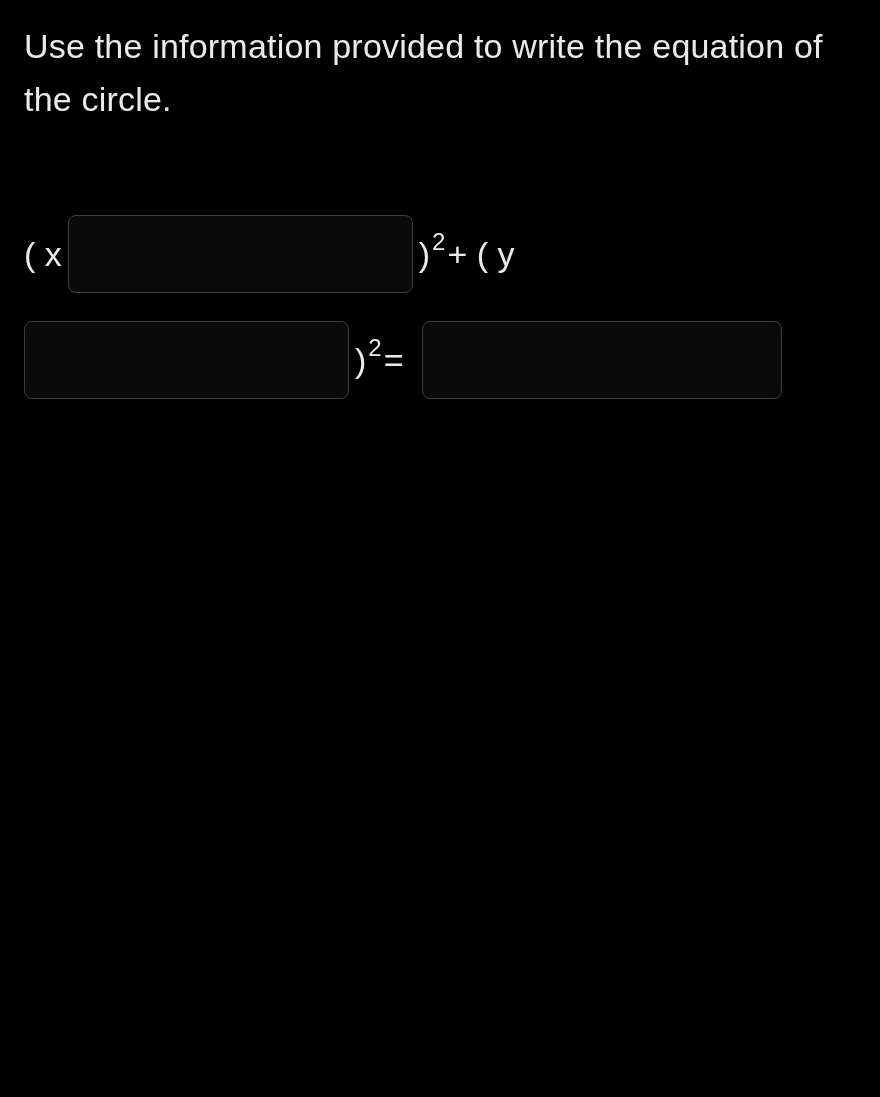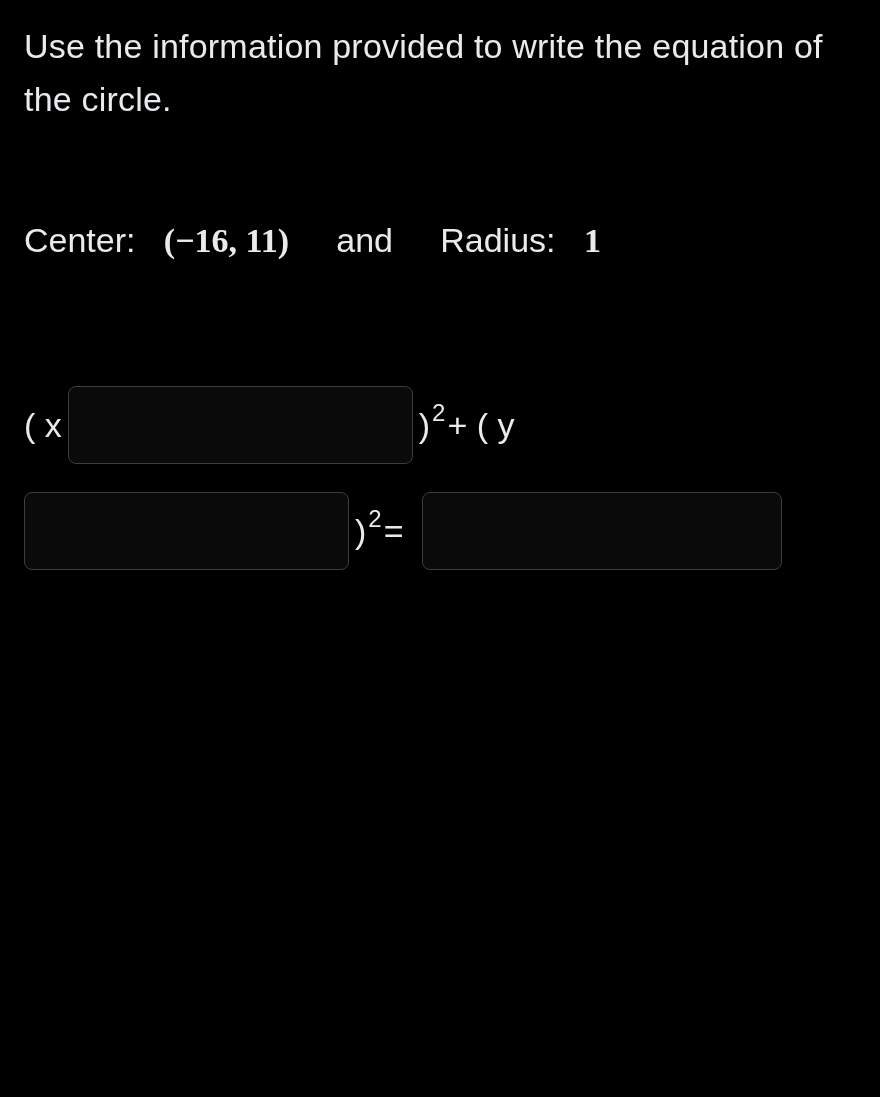--- a/index.html
+++ b/index.html
@@ -84,31 +84,20 @@
     align-items: center;
   }
 </style>
 </head>
 <body>
 
 <div class="page">
 
   <div class="prompt">Use the information provided to write the equation of the circle.</div>
 
-  <div class="given-line">
-    <span>Center:</span>
-    <span>&nbsp;</span>
-    <span class="math-strong">(−16, 11)</span>
-    <span>&nbsp;&nbsp;&nbsp;</span>
-    <span>and</span>
-    <span>&nbsp;&nbsp;&nbsp;</span>
-    <span>Radius:</span>
-    <span>&nbsp;</span>
-    <span class="math-strong">1</span>
-  </div>
 
 
   <div class="eq-block">
     <div class="eq-row">
       <span class="eq-seg">
         <span class="eq-text pad-r">( x</span>
       </span>
       <input type="text" class="blank w-lg" value="" style="">
       <span class="eq-seg pad-l">
         <span class="eq-text">)</span>

